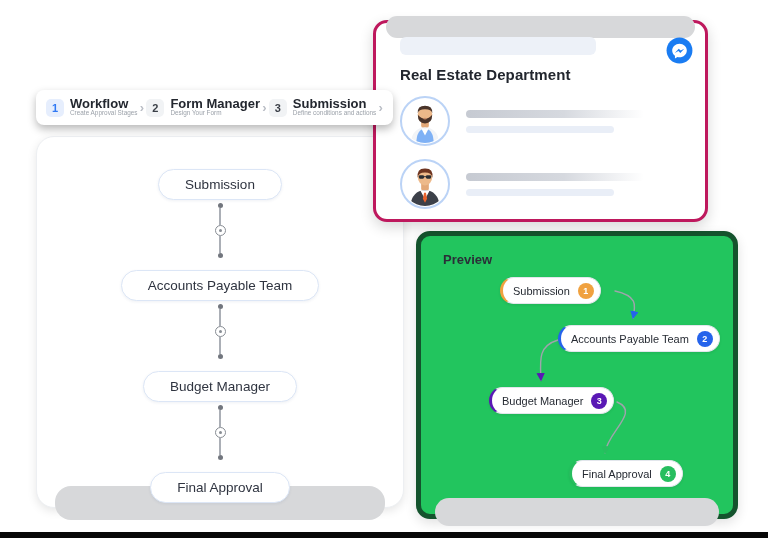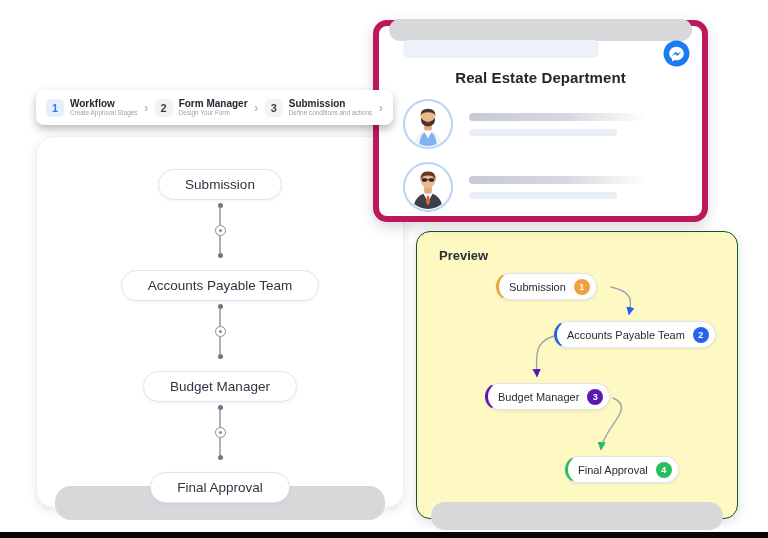--- a/index.html
+++ b/index.html
@@ -10,21 +10,21 @@
   .bottom-strip { position:absolute; left:0; top:532px; width:768px; height:6px; background:#070707; }
 
   
   .stepper { position:absolute; left:36px; top:90px; width:357px; height:35px; background:#fff;
              border-radius:8px; box-shadow:0 4px 9px rgba(0,0,0,.28); display:flex; align-items:center;
              justify-content:space-between; padding:0 10px; z-index:5; }
   .step { display:flex; align-items:center; gap:6px; cursor:pointer; }
   .step-num { width:18px; height:18px; border-radius:5px; background:#F1F3F5; color:#3A3F47;
               font-size:11px; font-weight:700; display:flex; align-items:center; justify-content:center; }
   .step-num.active { background:#E6EEFD; color:#3079F4; }
-  .step-title { font-size:10px; font-weight:700; color:#23272F; line-height:11px; white-space:nowrap; }
+  .step-title { font-size:13px; font-weight:700; color:#23272F; line-height:11px; white-space:nowrap; }
   .step-sub { font-size:6.4px; color:#9CA2AA; line-height:8px; white-space:nowrap; }
   .step-chevron { font-size:13px; color:#B9BDC5; font-weight:600; line-height:13px; }
 
   
   .workflow-panel { position:absolute; left:36px; top:136px; width:368px; height:372px; background:#fff;
                     border:1px solid #EDEFF2; border-radius:18px; box-shadow:0 3px 10px rgba(0,0,0,.10);
                     display:flex; flex-direction:column; align-items:center; padding-top:32px; z-index:2; }
   .workflow-panel::after { content:""; position:absolute; left:18px; right:18px; bottom:-13px; height:34px;
                     background:#D7D8DA; border-radius:16px; z-index:-1; }
   .stage-pill { background:#fff; border:1px solid #DCE6F6; border-radius:20px; padding:7px 26px;
@@ -33,38 +33,38 @@
   .connector { display:flex; flex-direction:column; align-items:center; height:64px; margin:3px 0; }
   .conn-dot { width:5px; height:5px; border-radius:50%; background:#72767E; }
   .conn-line { width:1.2px; height:17px; background:#ABAFB6; }
   .conn-mid { width:11px; height:11px; border:1.3px solid #888D94; border-radius:50%; background:#fff;
               position:relative; cursor:pointer; }
   .conn-mid::after { content:""; position:absolute; left:50%; top:50%; width:3px; height:3px; margin:-1.5px 0 0 -1.5px;
               border-radius:50%; background:#888D94; }
 
   
   .chat-card { position:absolute; left:373px; top:20px; width:335px; height:202px; background:#fff;
-               border:6px solid #be185d; border-radius:14px; box-shadow:0 5px 14px rgba(0,0,0,.16);
-               padding:14px 24px; z-index:4;text-align:center; }
+               border:3px solid #be185d; border-radius:14px; box-shadow:0 5px 14px rgba(0,0,0,.16);
+               padding:14px 24px; z-index:4; }
   .chat-card::before { content:""; position:absolute; left:10px; right:10px; top:-7px; height:22px;
                background:#D7D8DA; border-radius:12px; z-index:-1; }
   .chat-placeholder-bar { width:196px; height:18px; background:#EDF1F8; border-radius:6px; }
   .messenger-btn { position:absolute; right:12px; top:14px; width:27px; height:27px; cursor:pointer; }
   .chat-title { margin-top:11px; font-size:15px; font-weight:700; color:#22262E; letter-spacing:.1px; }
   .member-row { display:flex; align-items:center; gap:16px; margin-top:13px; }
   .avatar { width:50px; height:50px; border-radius:50%; border:2px solid #BBD3F6; background:#fff; overflow:hidden; flex:0 0 auto; }
   .avatar svg { width:100%; height:100%; display:block; }
   .m-lines { display:flex; flex-direction:column; gap:8px; }
   .m-line1 { width:178px; height:8px; border-radius:4px;
              background:linear-gradient(90deg,#C6CAD2 0%,#D6D9DF 55%,rgba(233,235,239,0) 100%); }
   .m-line2 { width:148px; height:7px; border-radius:4px; background:#E9EEF7; }
 
   
-  .preview-panel { position:absolute; left:416px; top:231px; width:322px; height:288px; background:#fef9c3;
-                   border:1px solid #14532d; border-radius:14px; box-shadow:0 4px 12px rgba(0,0,0,.12); z-index:3; }
+  .preview-panel { position:absolute; left:416px; top:231px; width:322px; height:288px; background:#22c55e;
+                   border:5px solid #14532d; border-radius:14px; box-shadow:0 4px 12px rgba(0,0,0,.12); z-index:3; }
   .preview-panel::after { content:""; position:absolute; left:14px; right:14px; bottom:-12px; height:28px;
                    background:#D7D8DA; border-radius:14px; z-index:-1; }
   .preview-title { position:absolute; left:22px; top:16px; font-size:13px; font-weight:700; color:#2A2F38; }
   .flow-node { position:absolute; height:27px; display:inline-flex; align-items:center; gap:8px;
                background:#fff; border:1px solid #E2E6EC; border-left:3px solid var(--accent,#999);
                border-radius:14px; padding:0 6px 0 10px; font-size:11px; font-weight:500; color:#262B33;
                box-shadow:0 1px 3px rgba(0,0,0,.09); white-space:nowrap; cursor:pointer; }
   .node-badge { width:16px; height:16px; border-radius:50%; background:var(--accent,#999); color:#fff;
                 font-size:9px; font-weight:700; display:flex; align-items:center; justify-content:center; }
   .arrows { position:absolute; left:0; top:0; width:322px; height:288px; pointer-events:none; }

